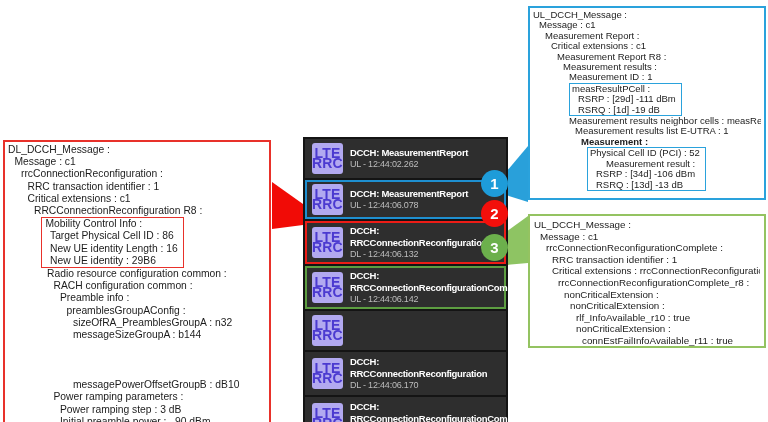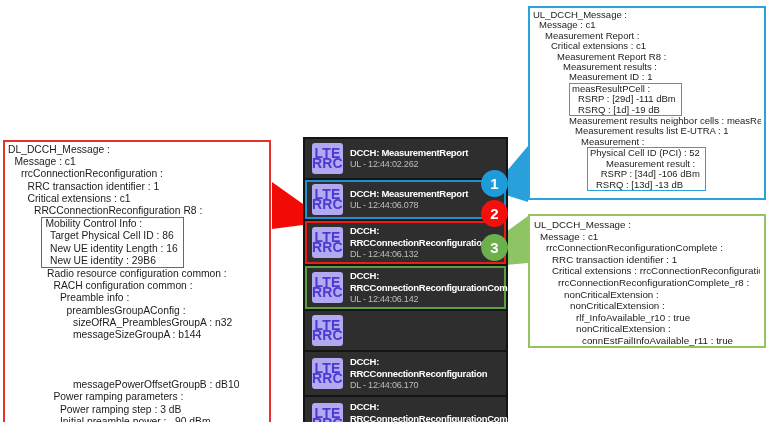--- a/index.html
+++ b/index.html
@@ -158,25 +158,25 @@
       <div class="pline" style="padding-left: 24px;">Measurement Report R8 :</div>
       <div class="pline" style="padding-left: 30px;">Measurement results :</div>
       <div class="pline" style="padding-left: 36px;">Measurement ID : 1</div>
       <div class="inner-box" style="border-color: rgb(42, 162, 220); margin-left: 36px;">
         <div class="pline" style="padding-left: 0px;">measResultPCell :</div>
         <div class="pline" style="padding-left: 6px;">RSRP : [29d] -111 dBm</div>
         <div class="pline" style="padding-left: 6px;">RSRQ : [1d] -19 dB</div>
       </div>
       <div class="pline" style="padding-left: 36px;">Measurement results neighbor cells : measResult</div>
       <div class="pline" style="padding-left: 42px;">Measurement results list E-UTRA : 1</div>
-      <div class="pline" style="padding-left: 48px;">Measurement :</div>
+      <div class="pline" style="padding-left: 48px; font-weight: bold;">Measurement :</div>
       <div class="inner-box" style="border-color: rgb(42, 162, 220); margin-left: 54px;">
         <div class="pline" style="padding-left: 0px;">Physical Cell ID (PCI) : 52</div>
         <div class="pline" style="padding-left: 16px;">Measurement result :</div>
-        <div class="pline" style="padding-left: 6px; text-align: right;">RSRP : [34d] -106 dBm</div>
+        <div class="pline" style="padding-left: 6px;">RSRP : [34d] -106 dBm</div>
         <div class="pline" style="padding-left: 6px;">RSRQ : [13d] -13 dB</div>
       </div>
     </div>
 </div>
 
 <div class="panel panel-green" style="border-color: rgb(148, 195, 97);">
   <div class="panel-body">
       <div class="pline" style="padding-left: 0px;">UL_DCCH_Message :</div>
       <div class="pline" style="padding-left: 6px;">Message : c1</div>
       <div class="pline" style="padding-left: 12px;">rrcConnectionReconfigurationComplete :</div>

